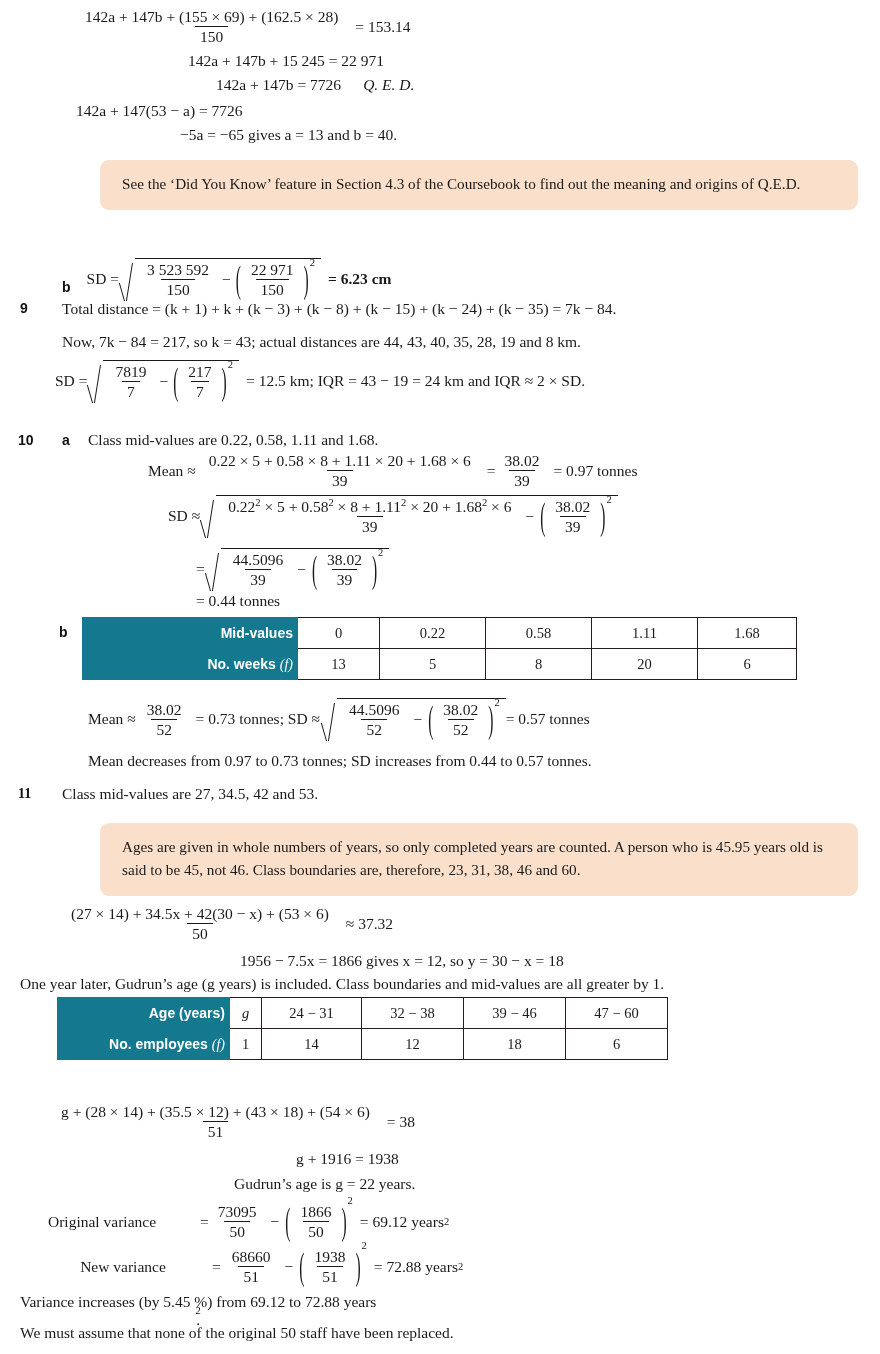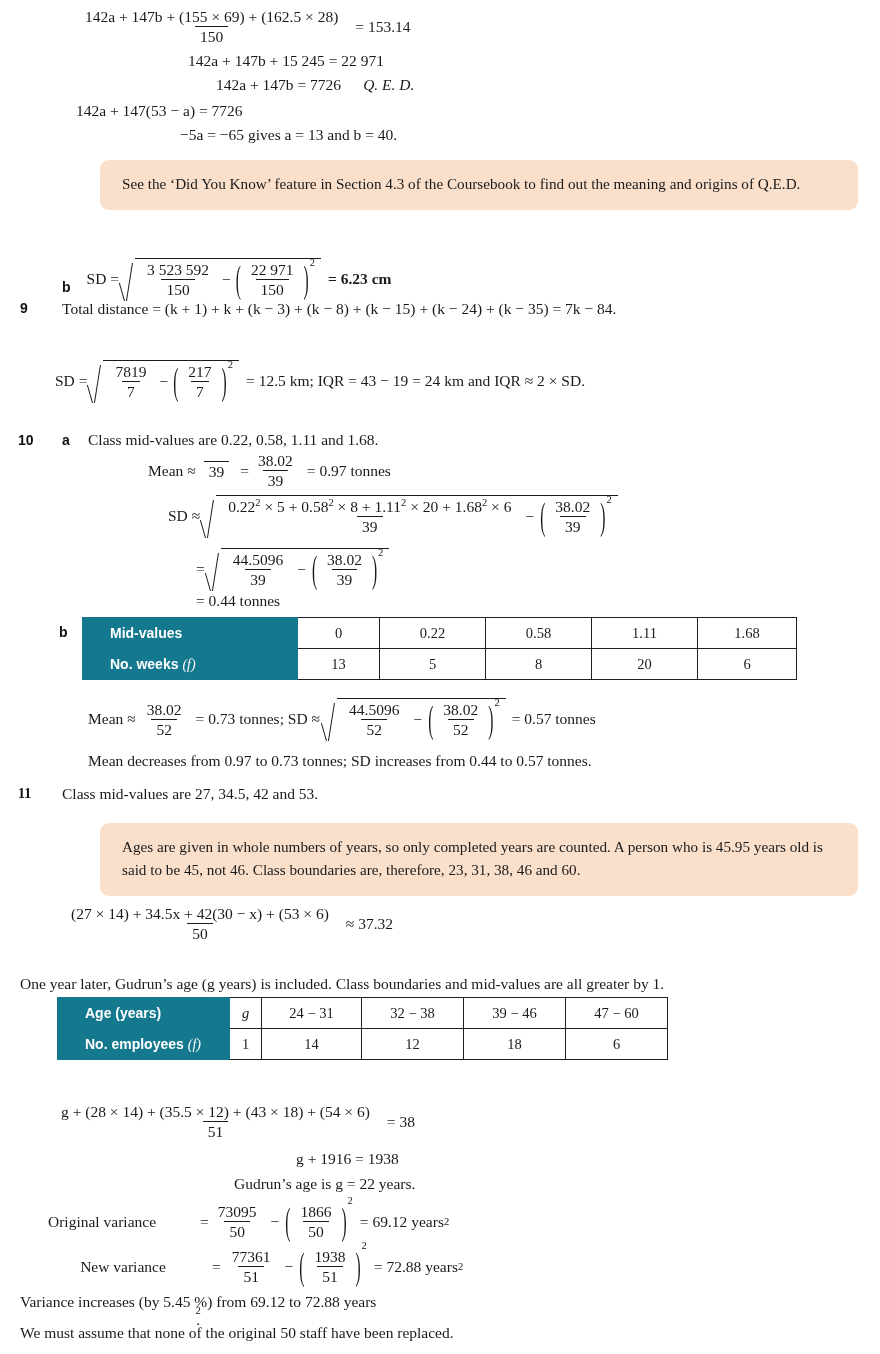--- a/index.html
+++ b/index.html
@@ -124,22 +124,22 @@
     vertical-align: middle;
     background: #ffffff;
     padding: 0 4px;
   }
   table.dt td.hd {
     background: #14788f;
     color: #ffffff;
     font-family: "Liberation Sans", "DejaVu Sans", sans-serif;
     font-weight: bold;
     font-size: 14px;
-    text-align: left;
-    padding-left: 27px;
+    text-align: right;
+    padding-left: 15px;
     border-color: #14788f;
   }
   table.dt td.hd .fv { font-family: "Liberation Serif", serif; font-style: italic; font-weight: normal; }
 </style>
 </head>
 <body>
 
 <div class="page">
 
   <div class="blk" style="left:76px; top:8px;">
@@ -188,20 +188,21 @@
           </span>
           <span class="sup" style="align-self:flex-start; margin-top:2px;">2</span>
         </span>
       </span>
       <span style="margin-left:7px;font-weight:bold;">= 6.23 cm</span>
     </span>
   </div>
 
   <div class="blk qnum" style="left:20px; top:300px;">9</div>
   <div class="blk math" style="left:62px; top:300px;">Total distance = (k + 1) + k + (k − 3) + (k − 8) + (k − 15) + (k − 24) + (k − 35)  = 7k − 84.</div>
+  <div class="blk math" style="left:62px; top:333px;">Now, 7k − 84 = 217, so k = 43; actual distances are 44, 43, 40, 35, 28, 19 and 8 km.</div>
 
   <div class="blk math row" style="left:55px; top:360px;">
     <span>SD =</span>
     <span class="sqrt" style="margin-left:5px;">
       <span class="rad"></span>
       <span class="body">
         <span class="frac">
           <span class="num">7819</span>
           <span class="den">7</span>
         </span>
@@ -222,20 +223,21 @@
     <span style="margin-left:7px;">= 12.5 km; IQR = 43 − 19 = 24 km  and IQR ≈ 2 × SD.</span>
   </div>
 
   <div class="blk qnum" style="left:18px; top:432px;">10</div>
   <div class="blk palpha" style="left:62px; top:432px;">a</div>
   <div class="blk math" style="left:88px; top:431px;text-align:center;">Class mid-values are 0.22, 0.58, 1.11  and 1.68.</div>
 
   <div class="blk math row" style="left:148px; top:452px;">
     <span>Mean ≈</span>
     <span class="frac" style="margin-left:8px;">
+      <span class="num">0.22 × 5 + 0.58 × 8 + 1.11 × 20 + 1.68 × 6</span>
       <span class="den">39</span>
     </span>
     <span style="margin-left:7px;">=</span>
     <span class="frac">
       <span class="num">38.02</span>
       <span class="den">39</span>
     </span>
     <span style="margin-left:5px;">= 0.97 tonnes</span>
   </div>
 
@@ -353,40 +355,41 @@
             <span class="frac">
               <span class="num">38.02</span>
               <span class="den">52</span>
             </span>
           </span>
           <span class="pr">)</span>
         </span>
         <span class="sup" style="align-self:flex-start; margin-top:2px;">2</span>
       </span>
     </span>
-    <span style="margin-left:6px;">= 0.57 tonnes</span>
+    <span style="">= 0.57 tonnes</span>
   </div>
 
   <div class="blk math" style="left:88px; top:752px;">Mean decreases from 0.97 to 0.73 tonnes; SD increases from 0.44 to 0.57 tonnes.</div>
 
   <div class="blk qnum" style="left:18px; top:786px;font-family:Liberation Serif, serif;">11</div>
   <div class="blk math" style="left:62px; top:785px;">Class mid-values are 27, 34.5, 42 and 53.</div>
 
   <div class="blk callout" style="left:100px; top:823px; width:716px;">
     <span>Ages are given in whole numbers of years, so only completed years are counted. A person who is 45.95 years old is said to be 45, not 46. Class boundaries are, therefore, 23, 31, 38, 46 and 60.</span>
   </div>
 
   <div class="blk math row" style="left:62px; top:905px;">
     <span class="frac">
       <span class="num">(27 × 14) + 34.5x + 42(30 − x) + (53 × 6)</span>
       <span class="den">50</span>
     </span>
     <span style="margin-left:8px;">≈ 37.32</span>
   </div>
 
+  <div class="blk math" style="left:240px; top:952px;">1956 − 7.5x = 1866 gives x = 12, so y = 30 − x = 18</div>
   <div class="blk math" style="left:20px; top:975px;">One year later, Gudrun’s age (g years) is included. Class boundaries and mid-values are all greater by 1.</div>
 
   <div class="blk" style="left:57px; top:997px;">
     <table class="dt">
       <colgroup>
         <col style="width:172px">
           <col style="width:32px">
           <col style="width:100px">
         <col style="width:102px">
           <col style="width:102px">
@@ -450,21 +453,21 @@
     </span>
     <span class="sup" style="align-self:flex-start; margin-top:-2px;">2</span>
     <span style="margin-left:7px;">= 69.12 years</span>
     <span class="sup">2</span>
   </div>
 
   <div class="blk math row" style="left:48px; top:1248px;">
     <span style="display:inline-block; width:150px; text-align:center;">New variance</span>
     <span style="margin-left:14px;">=</span>
     <span class="frac" style="margin-left:6px;">
-      <span class="num">77361</span>
+      <span class="num">68660</span>
       <span class="den">51</span>
     </span>
     <span style="margin:0 5px;">−</span>
     <span class="paren">
       <span class="pl">(</span>
       <span class="inner">
         <span class="frac">
           <span class="num">1938</span>
           <span class="den">51</span>
         </span>

